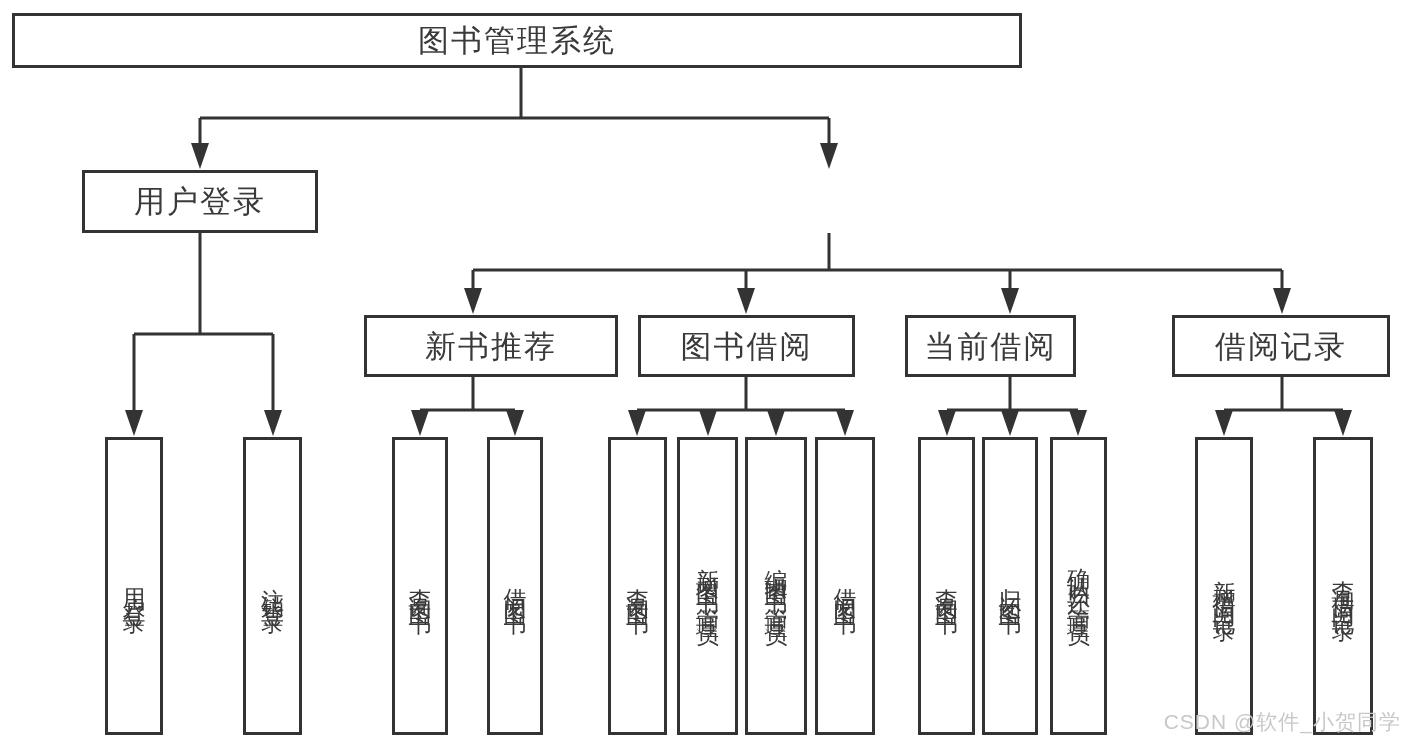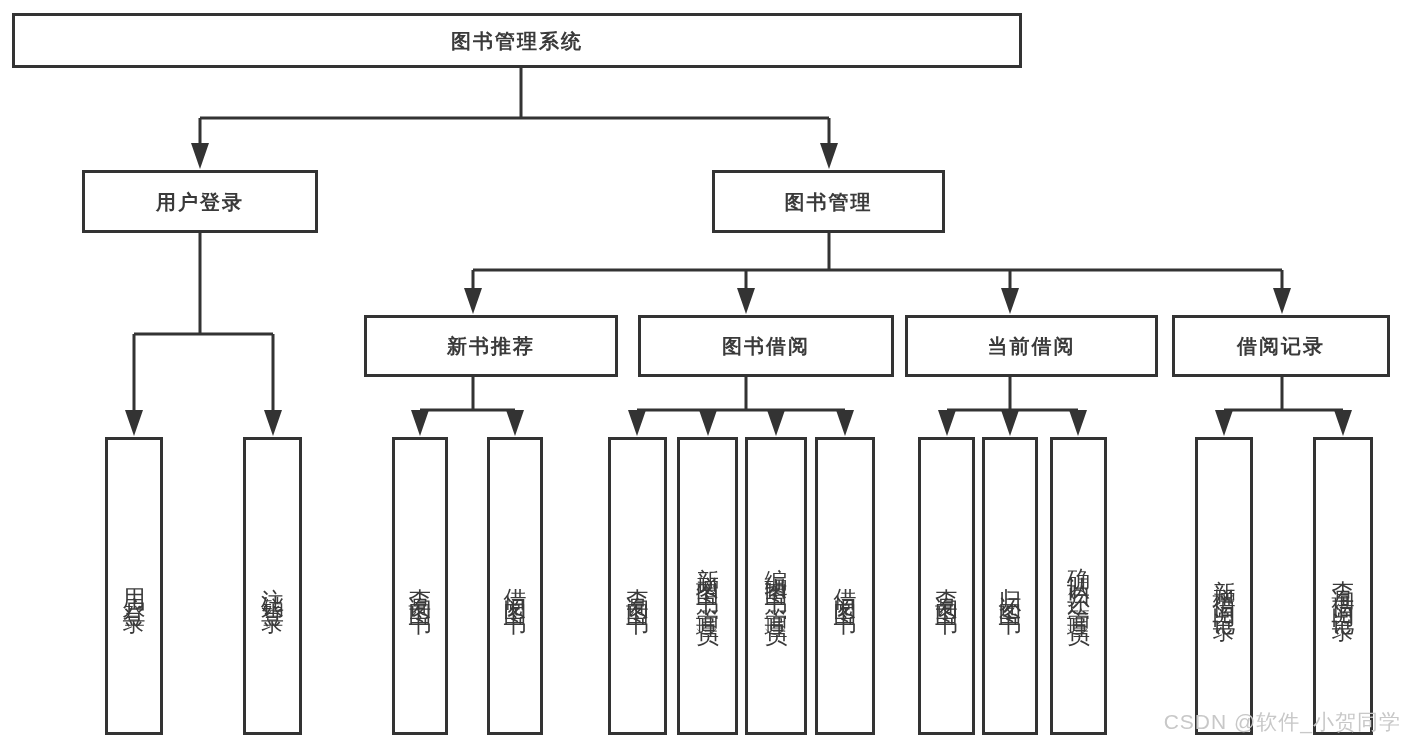--- a/index.html
+++ b/index.html
@@ -21,25 +21,24 @@
   #connectors polygon{fill:var(--line-color);stroke:none;}
   .box{
     position:absolute;
     background:var(--background);
     border:3px solid var(--line-color);
     box-sizing:border-box;
     display:flex;align-items:center;justify-content:center;
   }
   .lbl{
     color:var(--text-color);
-    font-size:20px;
+    font-size:31px;
     letter-spacing:2px;
     white-space:nowrap;
     line-height:1;
-    font-weight:bold;
   }
   .vlbl{
     color:var(--text-color);
     writing-mode:vertical-rl;
     text-orientation:mixed;
     font-size:23px;
     letter-spacing:8px;
     line-height:1;
   }
   #watermark{
@@ -92,31 +91,28 @@
     <polygon points="1334,410 1352,410 1343,436"></polygon>
   </svg>
 
   <div class="box" style="left:12px;top:13px;width:1010px;height:55px">
     <span class="lbl">图书管理系统</span>
   </div>
 
   <div class="box" style="left:82px;top:170px;width:236px;height:63px">
     <span class="lbl">用户登录</span>
   </div>
-  <div class="box" style="left:712px;top:170px;width:233px;height:63px">
-    <span class="lbl">图书管理</span>
-  </div>
 
   <div class="box" style="left:364px;top:315px;width:254px;height:62px">
     <span class="lbl">新书推荐</span>
   </div>
-  <div class="box" style="left:638px;top:315px;width:256px;height:62px">
+  <div class="box" style="left:638px;top:315px;width:217px;height:62px">
     <span class="lbl">图书借阅</span>
   </div>
-  <div class="box" style="left:905px;top:315px;width:253px;height:62px">
+  <div class="box" style="left:905px;top:315px;width:171px;height:62px">
     <span class="lbl">当前借阅</span>
   </div>
   <div class="box" style="left:1172px;top:315px;width:218px;height:62px">
     <span class="lbl">借阅记录</span>
   </div>
 
   <div class="box" style="left:105px;top:437px;width:58px;height:298px">
     <span class="vlbl">用户登录</span>
   </div>
   <div class="box" style="left:243px;top:437px;width:59px;height:298px">

